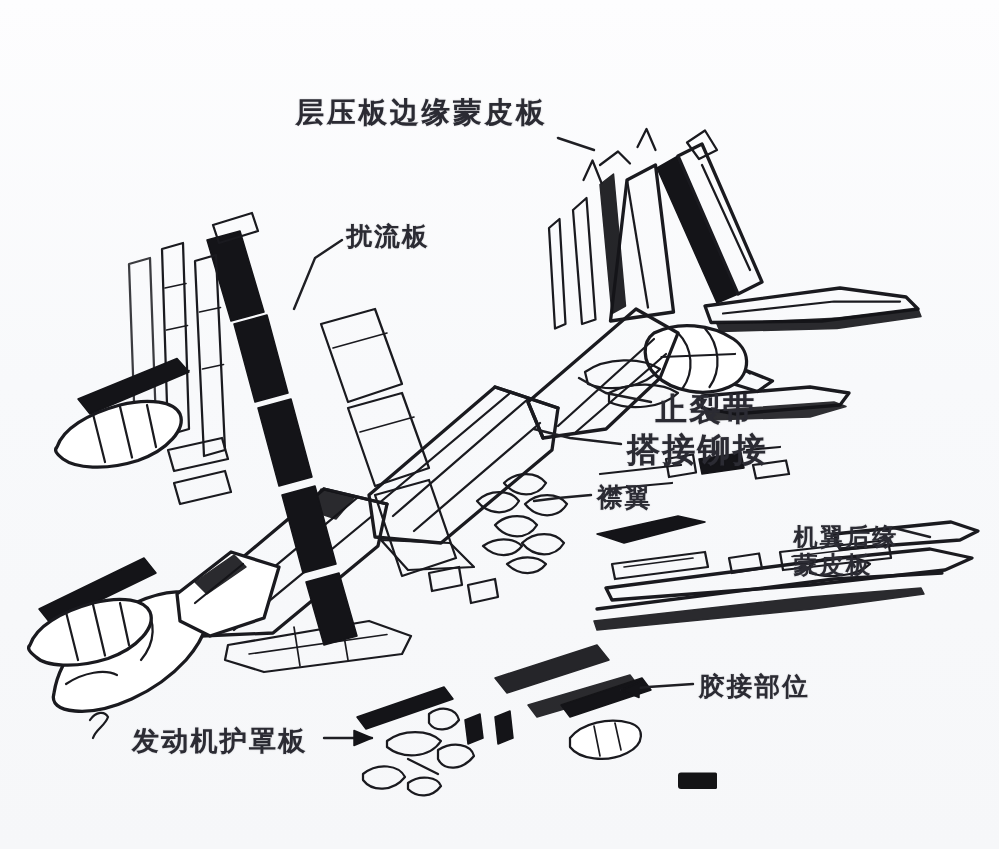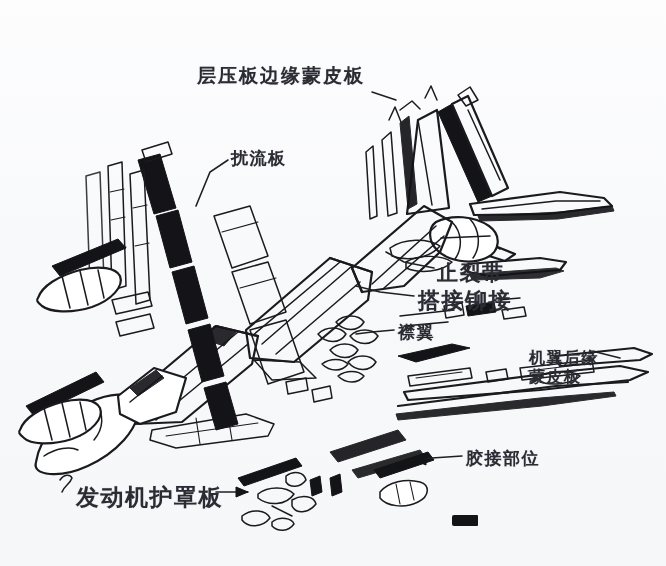--- a/index.html
+++ b/index.html
@@ -33,21 +33,21 @@
     text-shadow: 0 0 1px rgba(40,40,50,0.30);
     user-select: none;
   }
   .lbl-title   { left: 197px; top: 64px;  font-size: 19px; letter-spacing: 2px; }
   .lbl-spoiler { left: 231px; top: 148px; font-size: 17px; }
   .lbl-crack   { left: 437px; top: 261px; font-size: 21px; }
   .lbl-lap     { left: 418px; top: 288px; font-size: 22px; }
   .lbl-flap    { left: 398px; top: 322px; font-size: 17px; text-align: center; }
   .lbl-wingte  { left: 529px; top: 327px; font-size: 16px; text-align: left; margin-top: 22px; }
   .lbl-strut   { left: 466px; top: 448px; font-size: 17px; }
-  .lbl-cowl    { left: 76px;  top: 484px; font-size: 23px; }
+  .lbl-cowl    { left: 88px;  top: 484px; font-size: 18px; }
   .lbl-legend  { left: 487px; top: 512px; font-size: 17px; }
   .legend-swatch {
     position: absolute;
     left: 452px;
     top: 515px;
     width: 26px;
     height: 11px;
     background: #141416;
     border-radius: 2px 1px 1px 2px;
   }

